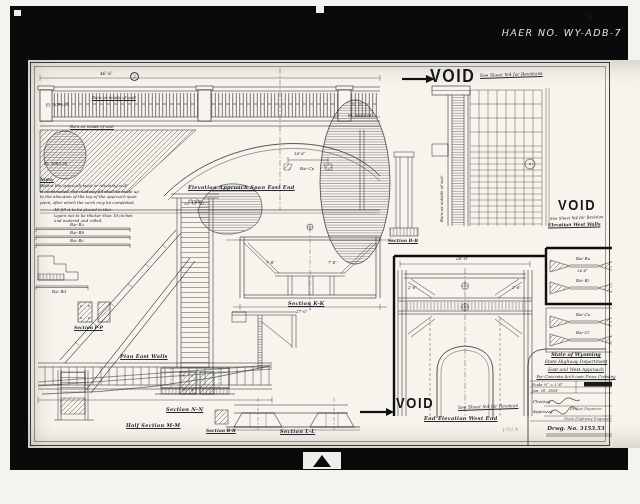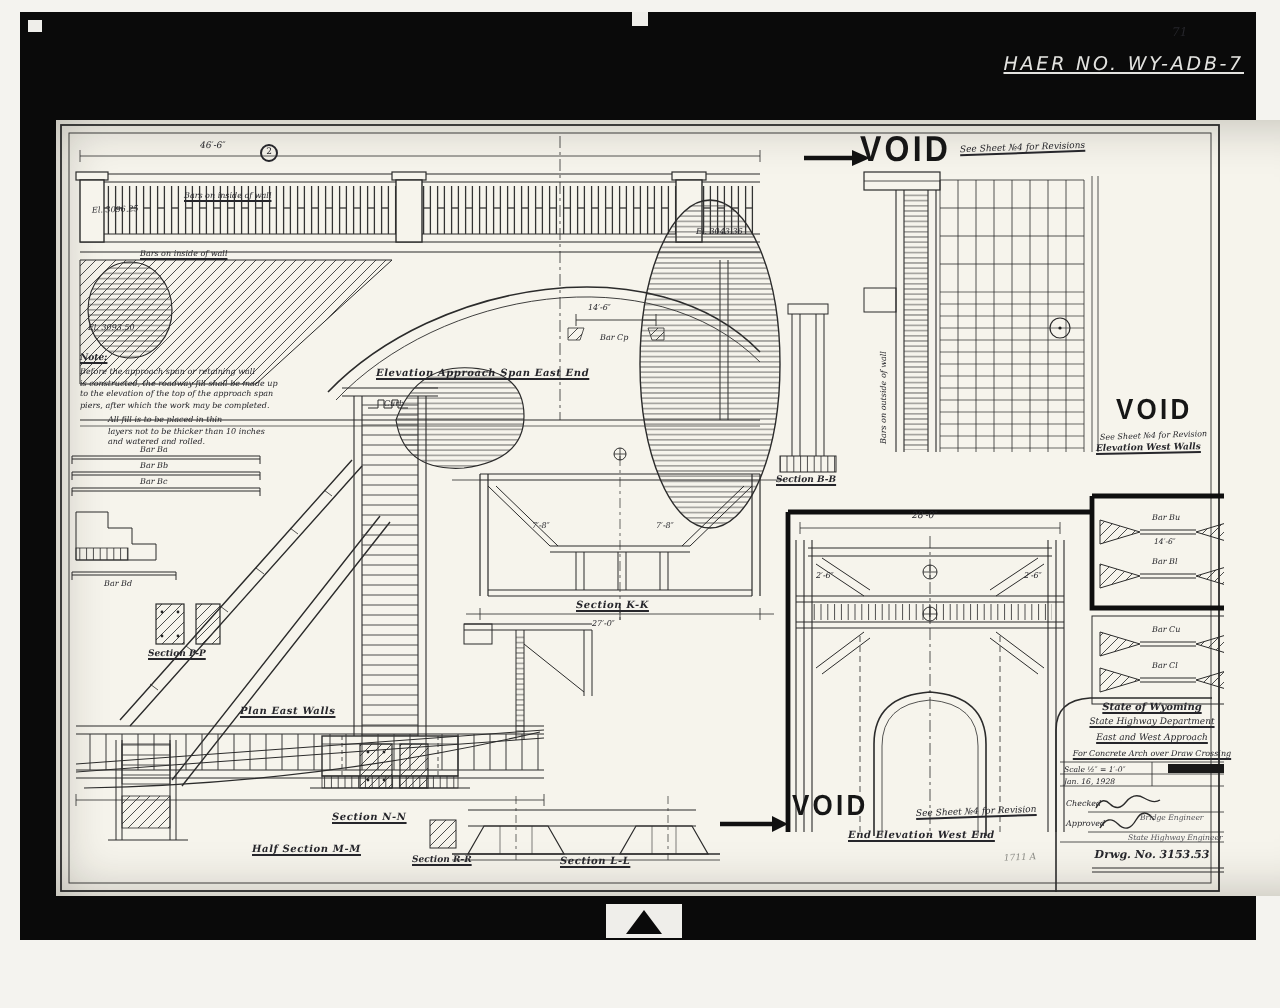--- a/index.html
+++ b/index.html
@@ -5,21 +5,21 @@
   html,body{margin:0;padding:0;background:#fff;}
   .stage{position:relative;width:640px;height:504px;background:#f4f3ef;overflow:hidden;
          font-family:"DejaVu Sans",sans-serif;}
   .matte{position:absolute;left:10px;top:6px;width:618px;height:464px;background:#0a0a0a;}
   .reg-sq{position:absolute;left:14px;top:10px;width:7px;height:6px;background:#efeeea;}
   .reg-tick{position:absolute;left:316px;top:6px;width:8px;height:7px;background:#efeeea;}
   .reg-tri-box{position:absolute;left:303px;top:452px;width:38px;height:17px;background:#efeeea;}
   .reg-tri{width:0;height:0;border-left:9px solid transparent;border-right:9px solid transparent;
            border-bottom:12px solid #0a0a0a;margin:3px auto 0;}
   .haer{position:absolute;left:430px;top:27px;width:192px;text-align:right;color:#e3e3e0;
-        font-style:italic;font-size:9.5px;letter-spacing:1.4px;text-decoration:underline;}
+        font-style:italic;font-size:9.5px;letter-spacing:1.4px;}
   .haer-tick{position:absolute;left:586px;top:14px;color:#cfcfcc;font-size:6px;font-style:italic;}
   .sheet{position:absolute;left:28px;top:60px;width:640px;height:388px;background:#f6f4ec;
          box-shadow:inset 0 0 26px rgba(30,25,15,.28);text-decoration:underline;}
   .sheet svg{position:absolute;left:0;top:0;}
   .lbl{position:absolute;white-space:nowrap;color:#26262b;font-family:"DejaVu Serif",serif;
        font-style:italic;line-height:1;}
   .s38{font-size:3.8px}.s4{font-size:4px}.s45{font-size:4.5px}.s5{font-size:5px}.s55{font-size:5.5px}
   .ul{text-decoration:underline}
   .sec{font-size:5px;font-weight:bold;text-decoration:underline;letter-spacing:.3px}
   .secsm{font-size:4.5px;font-weight:bold;text-decoration:underline}

